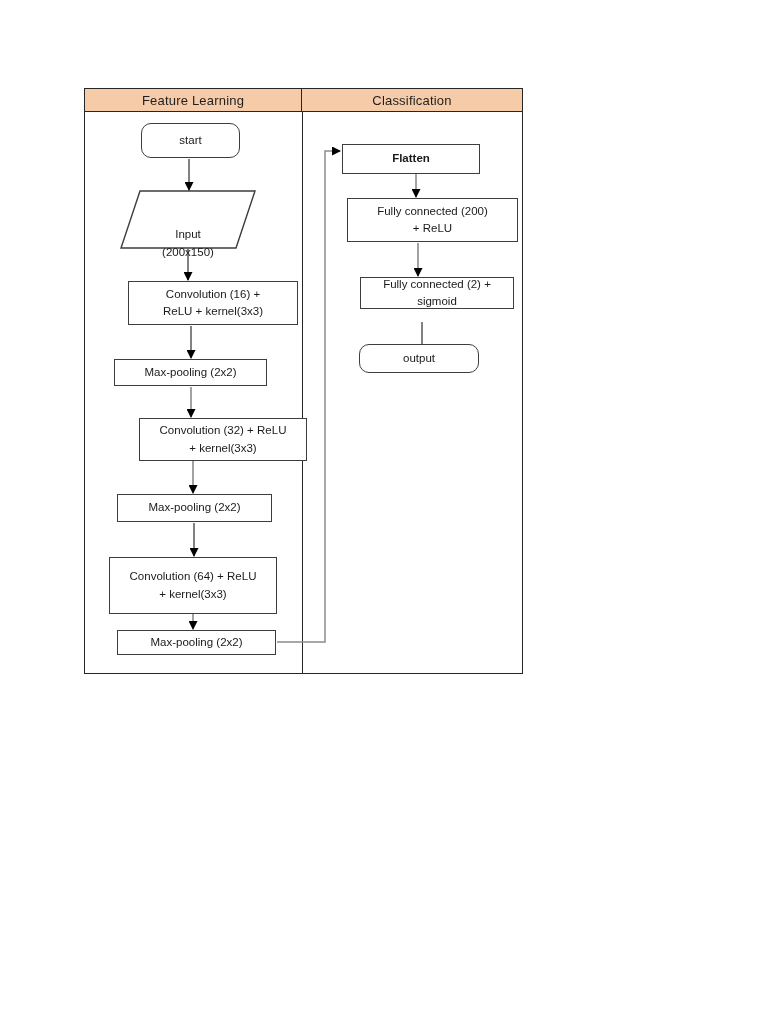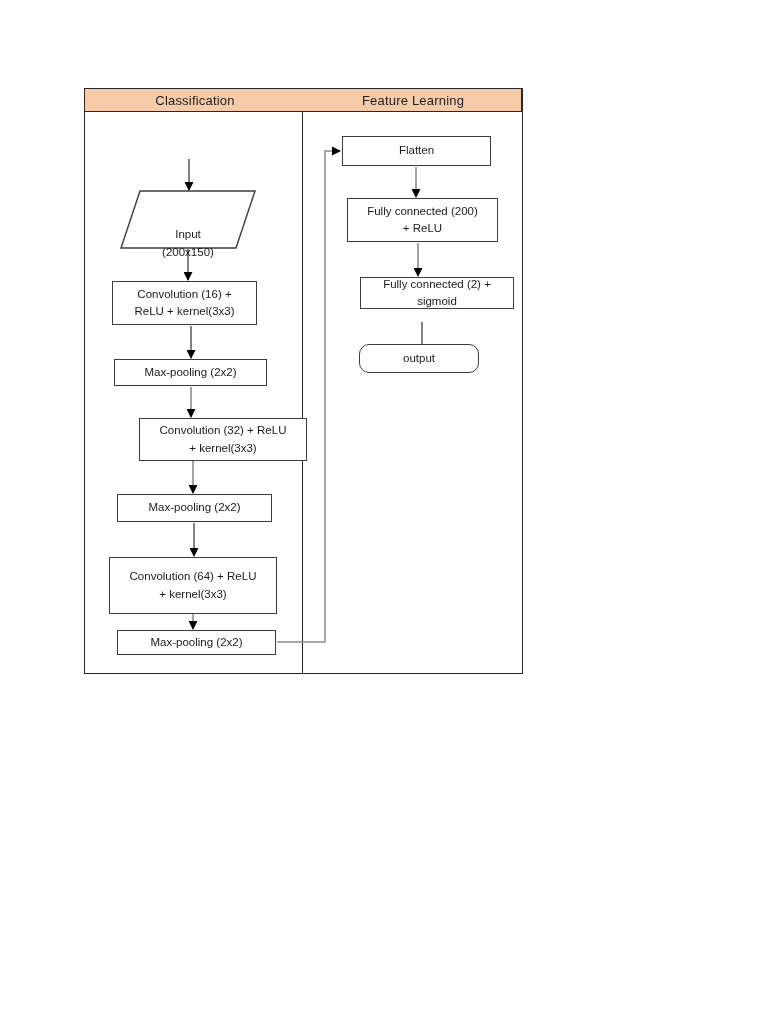--- a/index.html
+++ b/index.html
@@ -75,22 +75,22 @@
   .node.plain { background: transparent; }
 </style>
 </head>
 <body>
 
 <div class="page">
 
   <div class="table-outline"></div>
   <div class="column-divider"></div>
   <div class="table-header">
+    <div class="header-cell first">Feature Learning</div>
     <div class="header-cell second">Classification</div>
-    <div class="header-cell first">Feature Learning</div>
   </div>
 
   <svg class="connector-layer" width="768" height="1024" viewBox="0 0 768 1024" xmlns="http://www.w3.org/2000/svg">
     <defs>
       <marker id="arrowhead" markerUnits="userSpaceOnUse" markerWidth="9" markerHeight="9" refX="8" refY="4.5" orient="auto">
         <path d="M0,0 L9,4.5 L0,9 Z" fill="#000000"></path>
       </marker>
     </defs>
 
     <polygon points="140,191 255,191 236,248 121,248" fill="#ffffff" stroke="#3d3d3d" stroke-width="1.4"></polygon>
@@ -103,42 +103,43 @@
     <line x1="194" y1="523" x2="194" y2="556" stroke="#4d4d4d" stroke-width="1.4" marker-end="url(#arrowhead)"></line>
     <line x1="193" y1="601" x2="193" y2="629" stroke="#707070" stroke-width="1.3" marker-end="url(#arrowhead)"></line>
 
     <polyline points="277,642 325,642 325,151 340,151" fill="none" stroke="#8c8c8c" stroke-width="1.5" marker-end="url(#arrowhead)"></polyline>
 
     <line x1="416" y1="167" x2="416" y2="197" stroke="#707070" stroke-width="1.3" marker-end="url(#arrowhead)"></line>
     <line x1="418" y1="243" x2="418" y2="276" stroke="#707070" stroke-width="1.3" marker-end="url(#arrowhead)"></line>
     <line x1="422" y1="322" x2="422" y2="355" stroke="#4d4d4d" stroke-width="1.4" marker-end="url(#arrowhead)"></line>
   </svg>
 
+  <div class="node rounded" style="left:141px; top:123px; width:99px; height:35px;">start</div>
 
   <div class="node plain" style="left:121px; top:191px; width:134px; height:57px;margin-top:24px;">Input
 (200x150)</div>
 
-  <div class="node box" style="left:112px; top:281px; width:145px; height:44px;">Convolution (16) +
+  <div class="node box" style="left:128px; top:281px; width:170px; height:44px;">Convolution (16) +
 ReLU + kernel(3x3)</div>
 
   <div class="node box" style="left:114px; top:359px; width:153px; height:27px;">Max-pooling (2x2)</div>
 
   <div class="node box" style="left:111px; top:418px; width:168px; height:43px;margin-left:28px;">Convolution (32) + ReLU
 + kernel(3x3)</div>
 
   <div class="node box" style="left:117px; top:494px; width:155px; height:28px;">Max-pooling (2x2)</div>
 
   <div class="node box" style="left:109px; top:557px; width:168px; height:57px;">Convolution (64) + ReLU
 + kernel(3x3)</div>
 
   <div class="node box" style="left:117px; top:630px; width:159px; height:25px;">Max-pooling (2x2)</div>
 
-  <div class="node box" style="left:342px; top:136px; width:149px; height:30px;">Flatten</div>
+  <div class="node box" style="left:342px; top:144px; width:138px; height:30px;font-weight:bold;">Flatten</div>
 
-  <div class="node box" style="left:347px; top:198px; width:151px; height:44px;">Fully connected (200)
+  <div class="node box" style="left:347px; top:198px; width:171px; height:44px;">Fully connected (200)
 + ReLU</div>
 
   <div class="node box" style="left:360px; top:277px; width:154px; height:32px;">Fully connected (2) +
 sigmoid</div>
 
   <div class="node rounded" style="left:359px; top:344px; width:120px; height:29px;">output</div>
 
 </div>
 
 </body></html>

